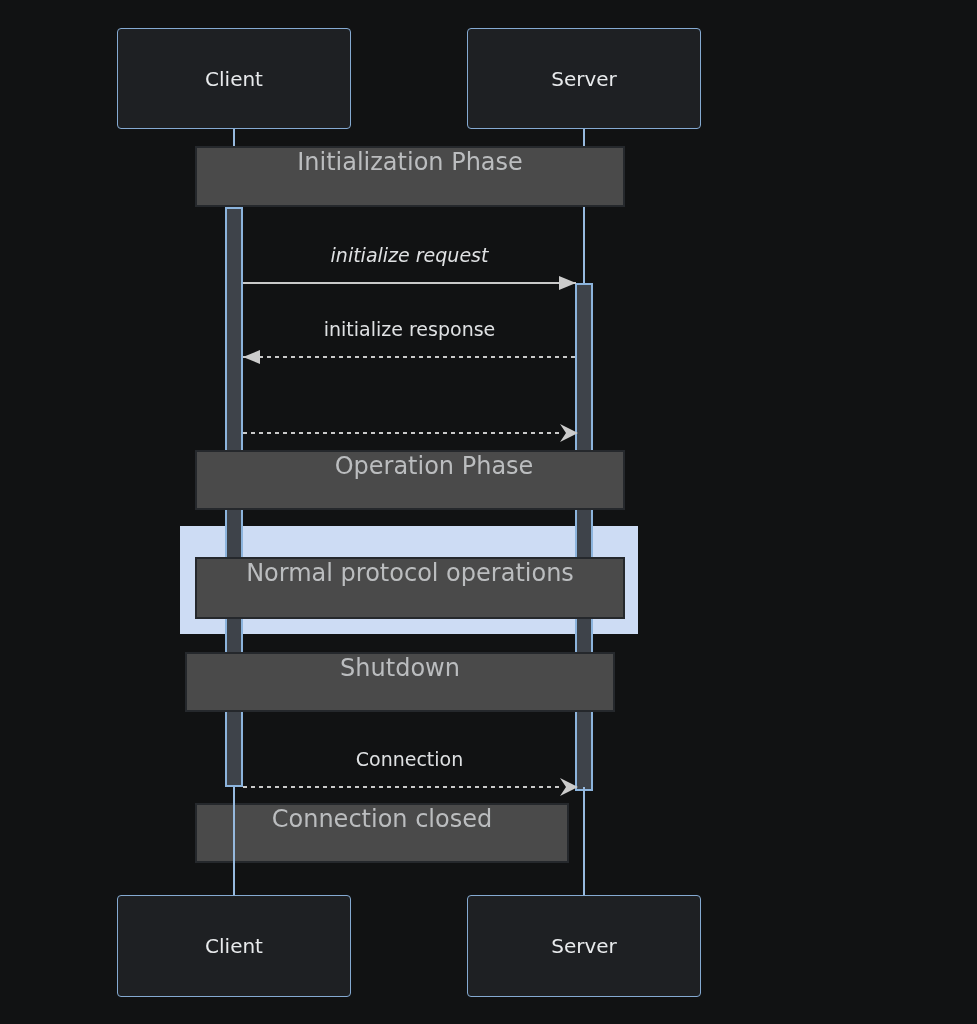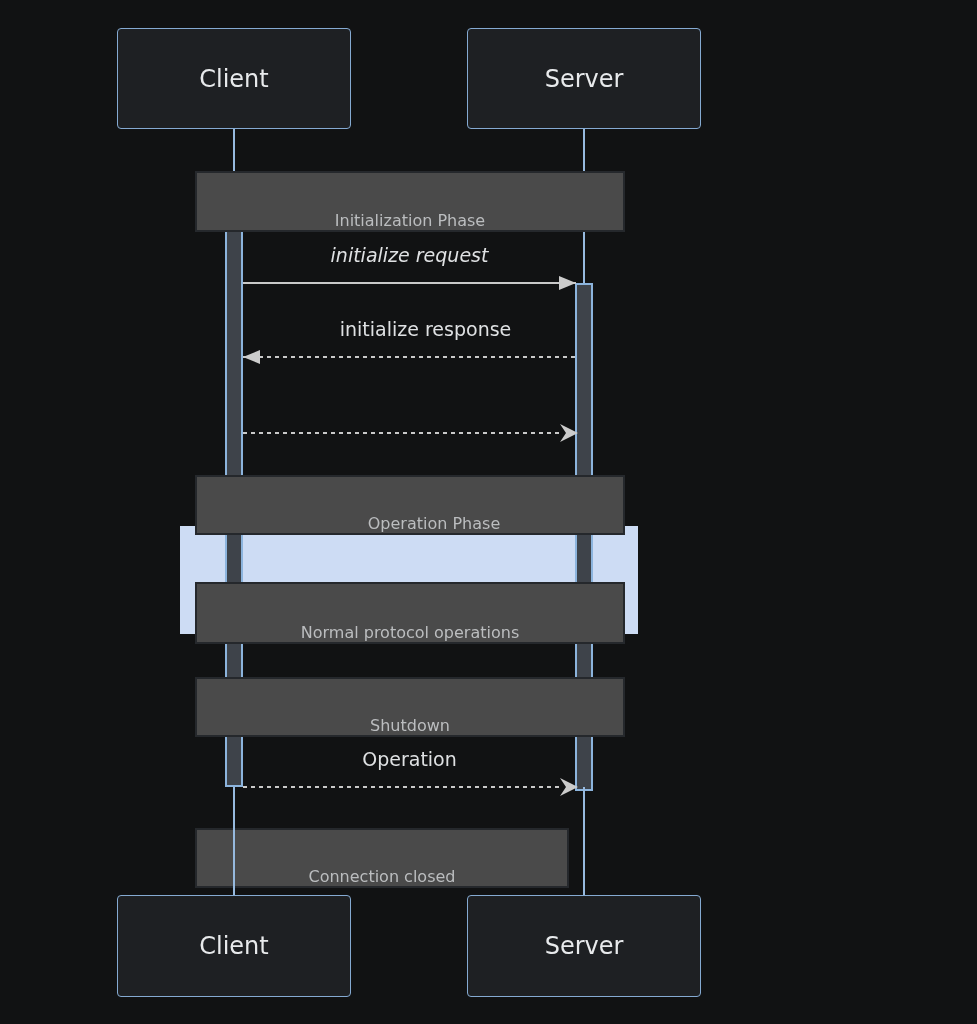--- a/index.html
+++ b/index.html
@@ -22,38 +22,38 @@
   .canvas{
     position:relative;width:977px;height:1024px;background:var(--bg);
     font-family:"DejaVu Sans","Liberation Sans",sans-serif;overflow:hidden;
   }
   .abs{position:absolute;}
   .actor-box{
     background:var(--actor-fill);
     border:1.5px solid var(--actor-border);
     border-radius:4px;
     display:flex;align-items:center;justify-content:center;
-    color:var(--actor-text);font-size:24px;
+    color:var(--actor-text);font-size:20px;
     box-sizing:border-box;z-index:7;
   }
   .lifeline{width:2px;background:var(--lifeline);}
   .lifeline.upper{z-index:1;}
   .lifeline.lower{z-index:6;}
   .highlight-rect{background:var(--highlight);z-index:2;}
   .activation{
     background:var(--act-fill);
     border:2px solid var(--act-border);
     box-sizing:border-box;z-index:3;
   }
   .note{
     background:var(--note-fill);
     border:2px solid var(--note-border);
     box-sizing:border-box;
-    display:flex;align-items:flex-end;justify-content:center;
-    color:var(--note-text);font-size:16px;z-index:4;margin-top:25px;
+    display:flex;align-items:flex-start;justify-content:center;
+    color:var(--note-text);font-size:24px;z-index:4;
   }
   .msg-label{
     color:var(--msg-text);font-size:19px;text-align:center;
     height:30px;line-height:30px;z-index:5;
   }
   .msg-line{height:2px;z-index:5;}
   .msg-line.solid{background:var(--msg-line);}
   .msg-line.dashed{
     background:repeating-linear-gradient(to right,
       var(--msg-line) 0 4px, transparent 4px 8px);
@@ -78,45 +78,45 @@
 
   <div class="abs note" style="left:195px;top:146px;width:430px;height:61px;">
     <span>Initialization Phase</span>
   </div>
   <div class="abs note" style="left:195px;top:450px;width:430px;height:60px;padding-left:48px;">
     <span>Operation Phase</span>
   </div>
   <div class="abs note" style="left:195px;top:557px;width:430px;height:62px;">
     <span>Normal protocol operations</span>
   </div>
-  <div class="abs note" style="left:195px;top:652px;width:430px;height:60px;">
+  <div class="abs note" style="left:185px;top:652px;width:430px;height:60px;">
     <span>Shutdown</span>
   </div>
   <div class="abs note" style="left:195px;top:803px;width:374px;height:60px;">
     <span>Connection closed</span>
   </div>
 
   <div class="abs msg-label" style="left:243px;top:240px;width:333px;font-style:italic;">initialize request</div>
   <div class="abs msg-line solid" style="left:243px;top:282px;width:333px;"></div>
   <svg class="abs arrowhead" style="left:559px;top:276px;" width="17" height="14">
     <polygon points="0,0 17,7 0,14" fill="var(--arrowhead)"></polygon>
   </svg>
 
-  <div class="abs msg-label" style="left:243px;top:314px;width:333px;padding-left:16px;">initialize response</div>
+  <div class="abs msg-label" style="left:243px;top:314px;width:333px;">initialize response</div>
   <div class="abs msg-line dashed" style="left:243px;top:356px;width:333px;"></div>
   <svg class="abs arrowhead" style="left:243px;top:350px;" width="17" height="14">
     <polygon points="17,0 0,7 17,14" fill="var(--arrowhead)"></polygon>
   </svg>
 
   <div class="abs msg-line dashed" style="left:243px;top:432px;width:320px;"></div>
   <svg class="abs arrowhead" style="left:560px;top:424px;" width="18" height="18">
     <polygon points="0,0 18,9 0,18 6,9" fill="var(--arrowhead)"></polygon>
   </svg>
 
-  <div class="abs msg-label" style="left:243px;top:744px;width:333px;">Operation</div>
+  <div class="abs msg-label" style="left:243px;top:744px;width:333px;">Connection</div>
   <div class="abs msg-line dashed" style="left:243px;top:786px;width:320px;"></div>
   <svg class="abs arrowhead" style="left:560px;top:778px;" width="18" height="18">
     <polygon points="0,0 18,9 0,18 6,9" fill="var(--arrowhead)"></polygon>
   </svg>
 
   <div class="abs actor-box" style="left:117px;top:28px;width:234px;height:101px;">
     <span>Client</span>
   </div>
   <div class="abs actor-box" style="left:467px;top:28px;width:234px;height:101px;">
     <span>Server</span>

